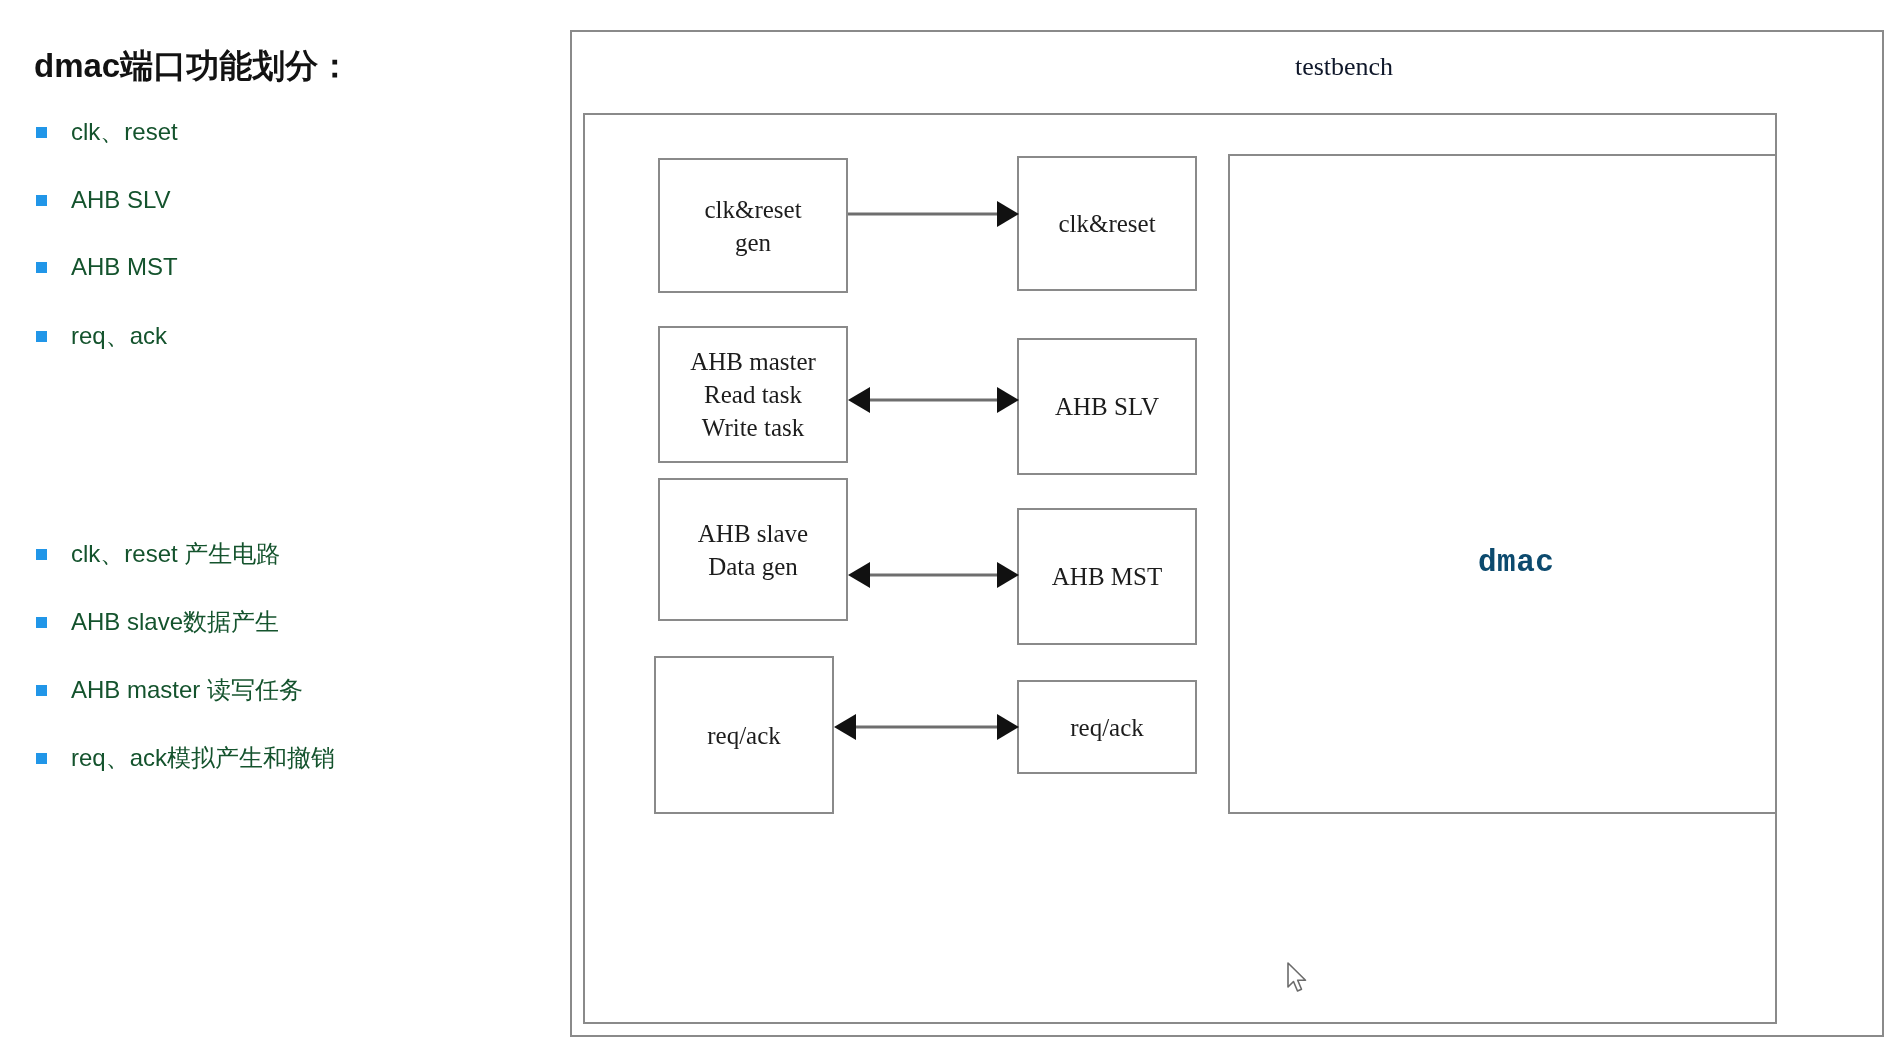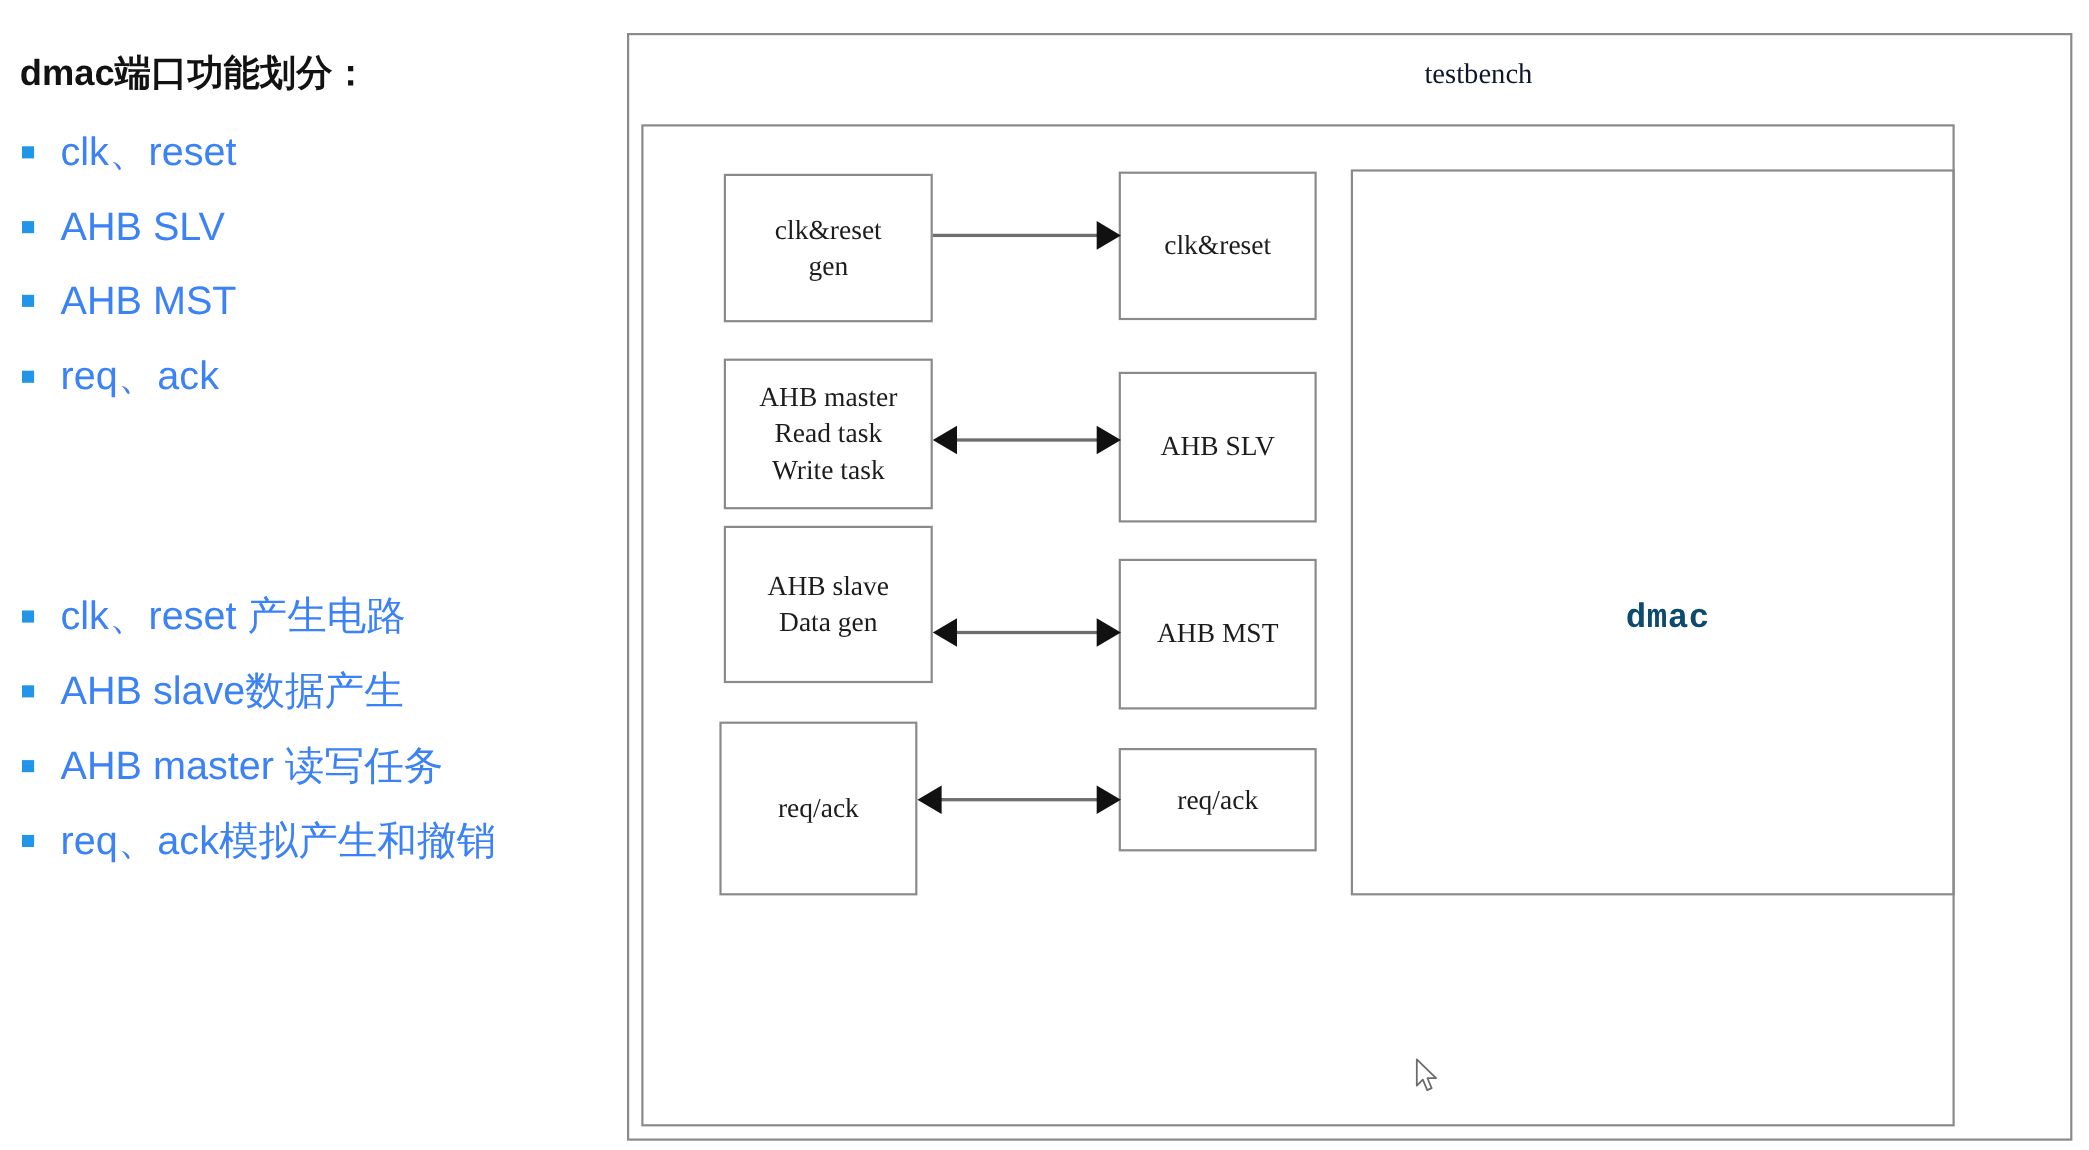--- a/index.html
+++ b/index.html
@@ -6,21 +6,21 @@
   body{
     width:1899px;height:1045px;
     background:#ffffff;
     font-family:"Liberation Sans", sans-serif;
     overflow:hidden;
     position:relative;
   }
 
   
   #left-panel{
-    position:absolute; left:0; top:0; width:560px; height:956px;
+    position:absolute; left:16px; top:0; width:560px; height:956px;
   }
   .sec-heading{
     position:absolute;
     font-family:"Liberation Sans", sans-serif;
     font-weight:bold;
     font-size:33px;
     color:#121212;
     letter-spacing:0px;
     white-space:nowrap;
   }
@@ -31,22 +31,22 @@
     white-space:nowrap;
   }
   .bullet-sq{
     width:11px;height:11px;
     background:#2196e8;
     margin-right:24px;
     flex:0 0 auto;
   }
   .bullet-txt{
     font-family:"Liberation Sans", sans-serif;
-    font-size:36px;
-    color:#3b82f6;
+    font-size:24px;
+    color:#14532d;
     line-height:1;
   }
 
   
   #diagram{
     position:absolute;
     left:570px; top:30px;
     width:1314px; height:1007px;
   }
   .box{

